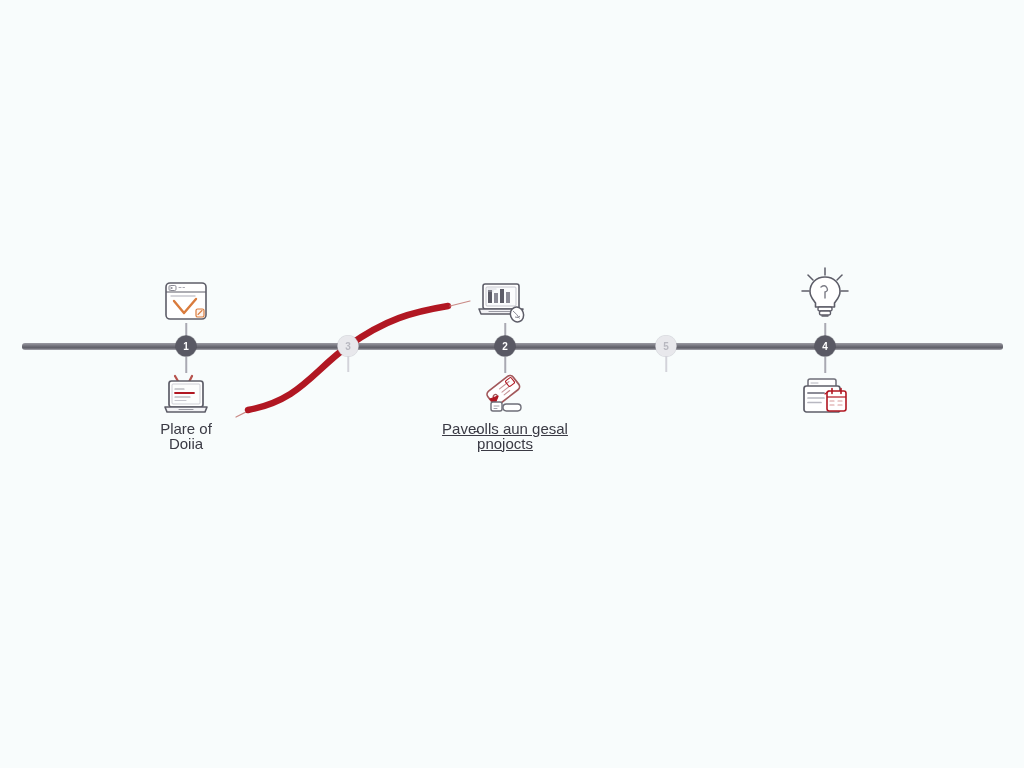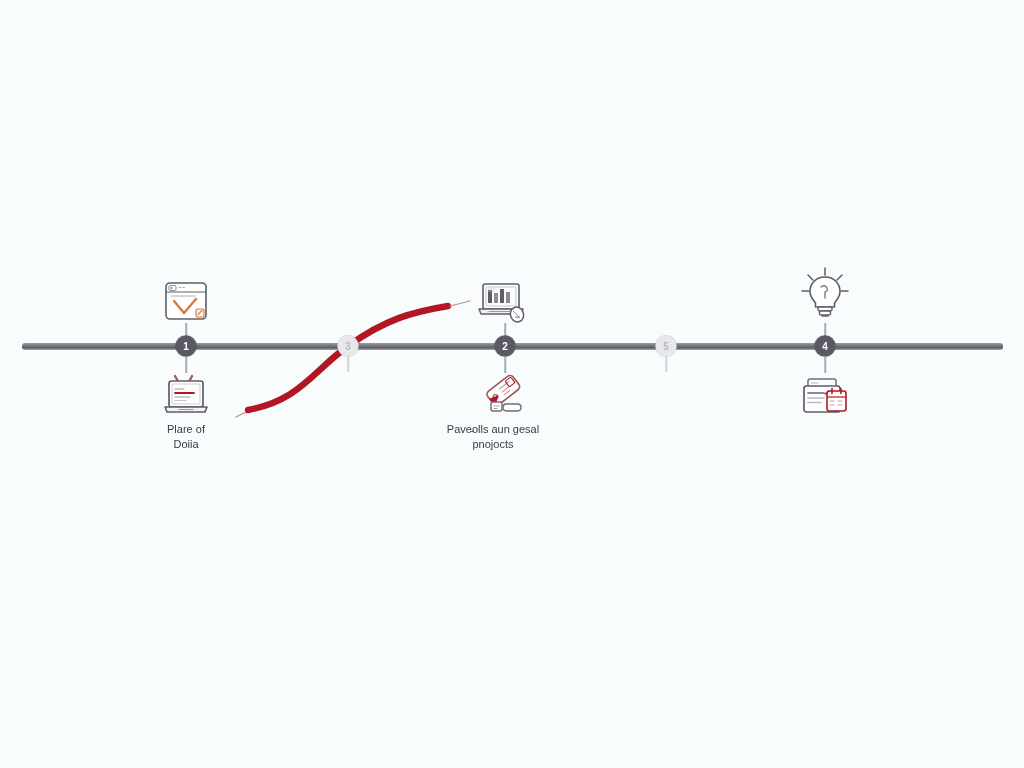--- a/index.html
+++ b/index.html
@@ -85,21 +85,21 @@
     justify-content: center;
   }
   .icon-box svg { display: block; }
 
   
   .caption {
     position: absolute;
     transform: translateX(-50%);
     text-align: center;
     font-family: "Liberation Sans", sans-serif;
-    font-size: 11px;
+    font-size: 15px;
     line-height: 14.5px;
     color: #3a3a44;
     white-space: pre-line;
   }
   .caption.wide { width: 190px; }
   .caption.narrow { width: 130px; }
   .caption.mid { width: 150px; }
 </style>
 </head>
 <body>
@@ -238,17 +238,17 @@
       <path d="M28 22 H47" stroke="#b11722" stroke-width="1.2"></path>
       <path d="M33 13.5 v5 M42 13.5 v5" stroke="#b11722" stroke-width="1.6" stroke-linecap="round"></path>
       <path d="M31 26 h4 M31 30 h4 M39 26 h4 M39 30 h4" stroke="#d89a9a" stroke-width="1.2" stroke-linecap="round"></path>
       <path d="M26 19 l4 -3" stroke="#b11722" stroke-width="1.2" stroke-linecap="round"></path>
     </svg>
   </div>
 
   <div class="caption narrow" style="left:186px; top:422px;">Plare of
 Doiia</div>
 
-  <div class="caption mid" style="left:493px; top:422px;">Pave̵olls aun gesal
+  <div class="caption mid" style="left:505px; top:422px;text-decoration:underline;">Pave̵olls aun gesal
 pnojocts</div>
 
 
 </div>
 
 </body></html>

